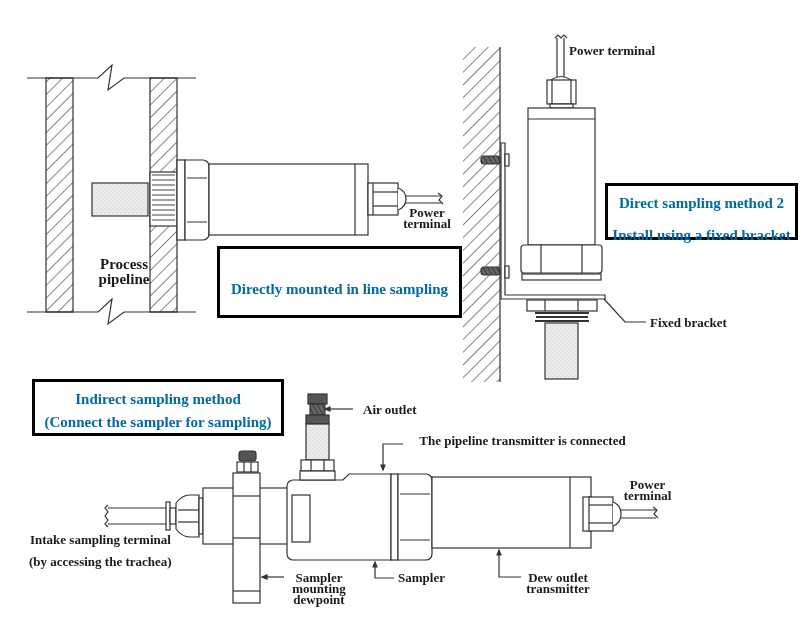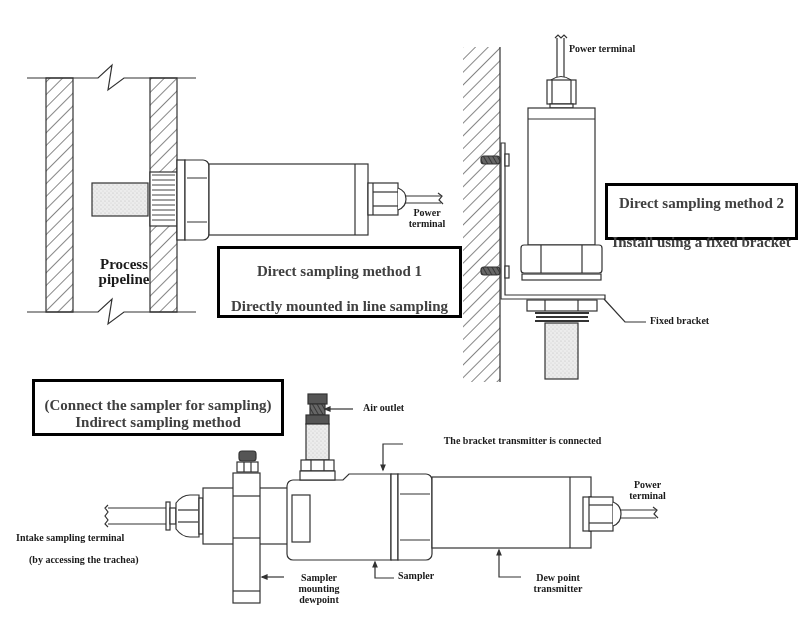--- a/index.html
+++ b/index.html
@@ -1,21 +1,21 @@
 <!DOCTYPE html>
 <html><head>
   <meta charset="utf-8">
   <style>
     html, body { margin: 0; padding: 0; background: #ffffff; }
     #stage { position: relative; width: 800px; height: 632px; overflow: hidden; background: #fff; }
     svg#drawing { position: absolute; left: 0; top: 0; }
     .lbl { position: absolute; font-family: "Liberation Serif", "DejaVu Serif", serif; font-weight: bold; color: #1a1a1a; white-space: nowrap; line-height: 1; }
-    .box { position: absolute; border: 3px solid #000; background: #fff; box-sizing: border-box; font-family: "Liberation Serif", "DejaVu Serif", serif; font-weight: bold; color: #404040; text-align: center; }
+    .box { position: absolute; border: 3px solid #000; background: #fff; box-sizing: border-box; font-family: "Liberation Serif", "DejaVu Serif", serif; font-weight: bold; color: #0369a1; text-align: center; }
     .box .line { display: block; white-space: nowrap; }
-    .s13 { font-size: 10px; }
+    .s13 { font-size: 13px; }
     .s14 { font-size: 15px; }
     .s15 { font-size: 15px; }
     .c { text-align: center; }
   </style>
 </head>
 <body>
 
 <div id="stage">
 
   <svg id="drawing" width="800" height="632" viewBox="0 0 800 632" xmlns="http://www.w3.org/2000/svg">
@@ -178,48 +178,47 @@
 
   <div class="lbl s14 c" style="left:88px; top:257px; width:72px;">
     <span style="display:block">Process</span>
     <span style="display:block">pipeline</span>
   </div>
   <div class="lbl s13 c" style="left:398px; top:207px; width:58px; line-height:11px;">
     <span style="display:block">Power</span>
     <span style="display:block">terminal</span>
   </div>
   <div class="box s15" style="left:217px; top:246px; width:245px; height:72px; padding-top:14px;">
-    <span class="line">Direct sampling method 1</span>
     <span class="line" style="margin-top:18px;">Directly mounted in line sampling</span>
   </div>
 
   <div class="lbl s13" style="left:569px; top:44px;">Power terminal</div>
   <div class="box s15" style="left:605px; top:183px; width:193px; height:57px; padding-top:9px;">
     <span class="line">Direct sampling method 2</span>
-    <span class="line" style="margin-top:22px;">Install using a fixed bracket</span>
+    <span class="line" style="margin-top:15px;">Install using a fixed bracket</span>
   </div>
   <div class="lbl s13" style="left:650px; top:316px;">Fixed bracket</div>
 
   <div class="box s15" style="left:32px; top:379px; width:252px; height:57px; padding-top:9px;">
+    <span class="line">Indirect sampling method</span>
     <span class="line" style="margin-top:6px;">(Connect the sampler for sampling)</span>
-    <span class="line">Indirect sampling method</span>
   </div>
   <div class="lbl s13" style="left:363px; top:403px;">Air outlet</div>
   <div class="lbl s13 c" style="left:405px; top:435px; width:235px; line-height:11px;">
-    <span style="display:block">The bracket transmitter is connected</span>
+    <span style="display:block">The pipeline transmitter is connected</span>
   </div>
   <div class="lbl s13 c" style="left:620px; top:479px; width:55px; line-height:11px;">
     <span style="display:block">Power</span>
     <span style="display:block">terminal</span>
   </div>
-  <div class="lbl s13" style="left:16px; top:533px;text-align:right;">Intake sampling terminal</div>
+  <div class="lbl s13" style="left:30px; top:533px;text-align:right;">Intake sampling terminal</div>
   <div class="lbl s13" style="left:29px; top:555px;">(by accessing the trachea)</div>
   <div class="lbl s13 c" style="left:288px; top:572px; width:62px; line-height:11px;">
     <span style="display:block">Sampler</span>
     <span style="display:block">mounting</span>
     <span style="display:block">dewpoint</span>
   </div>
   <div class="lbl s13" style="left:398px; top:571px;">Sampler</div>
   <div class="lbl s13 c" style="left:522px; top:572px; width:72px; line-height:11px;">
-    <span style="display:block">Dew point</span>
+    <span style="display:block">Dew outlet</span>
     <span style="display:block">transmitter</span>
   </div>
 </div>
 
 </body></html>

